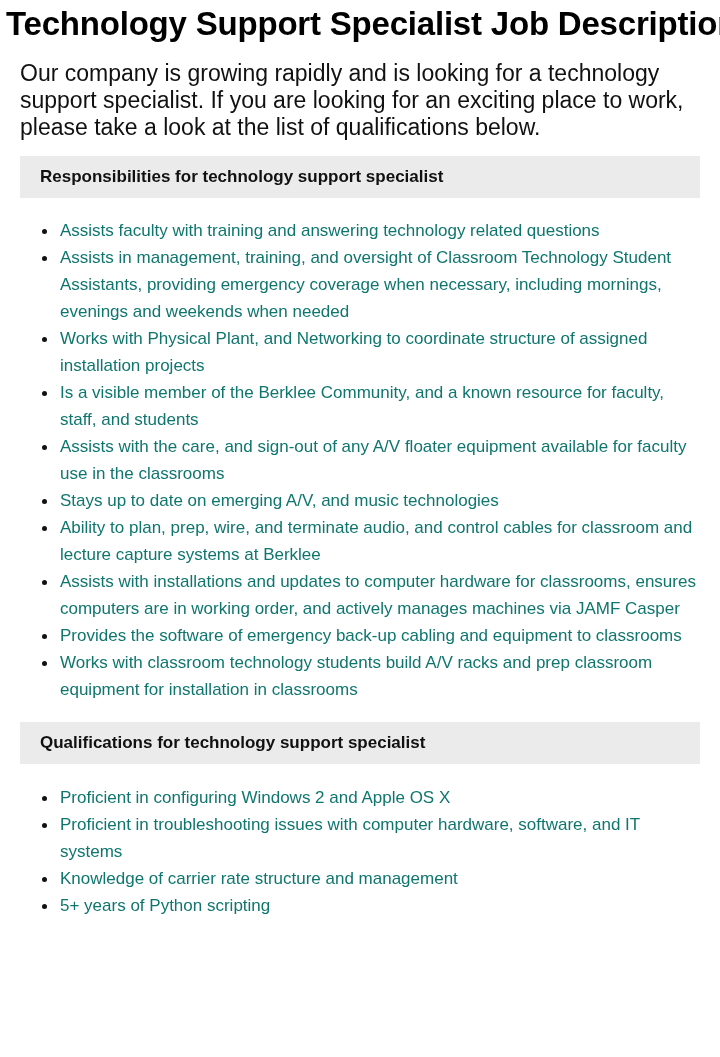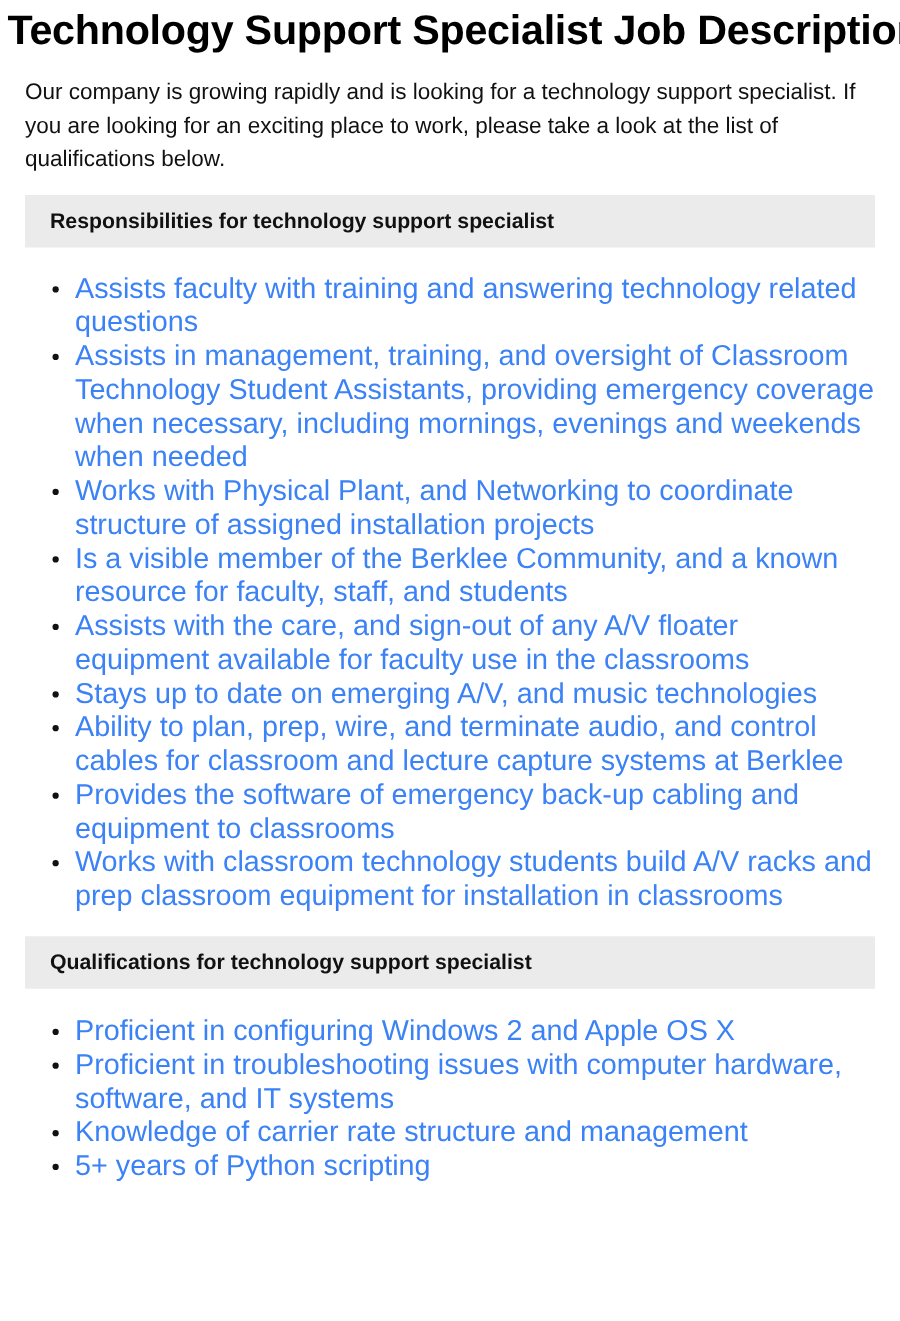--- a/index.html
+++ b/index.html
@@ -18,21 +18,21 @@
     font-size: 33px;
     line-height: 44px;
     font-weight: bold;
     color: #000;
     white-space: nowrap;
     margin-left: -14px;
     letter-spacing: -0.2px;
   }
   .intro {
     margin: 14px 0 0 0;
-    font-size: 18px;
+    font-size: 23px;
     line-height: 27px;
     color: #111;
   }
   .section-header {
     margin-top: 15px;
     background: #ebebeb;
     height: 42px;
     padding: 0 20px;
     display: flex;
     align-items: center;
@@ -40,23 +40,23 @@
     font-weight: bold;
     color: #111;
   }
   ul.items {
     margin: 19px 0 0 0;
     padding: 0 0 0 40px;
     list-style: none;
   }
   ul.items li {
     position: relative;
-    font-size: 23px;
+    font-size: 17px;
     line-height: 27px;
-    color: #3b82f6;
+    color: #0f766e;
   }
   ul.items li::before {
     content: "";
     position: absolute;
     left: -18px;
     top: 12px;
     width: 5px;
     height: 5px;
     border-radius: 50%;
     background: #111;
@@ -73,20 +73,21 @@
 
   <div class="section-header">Responsibilities for technology support specialist</div>
   <ul class="items">
     <li>Assists faculty with training and answering technology related questions</li>
     <li>Assists in management, training, and oversight of Classroom Technology Student Assistants, providing emergency coverage when necessary, including mornings, evenings and weekends when needed</li>
     <li>Works with Physical Plant, and Networking to coordinate structure of assigned installation projects</li>
     <li>Is a visible member of the Berklee Community, and a known resource for faculty, staff, and students</li>
     <li>Assists with the care, and sign-out of any A/V floater equipment available for faculty use in the classrooms</li>
     <li>Stays up to date on emerging A/V, and music technologies</li>
     <li>Ability to plan, prep, wire, and terminate audio, and control cables for classroom and lecture capture systems at Berklee</li>
+    <li>Assists with installations and updates to computer hardware for classrooms, ensures computers are in working order, and actively manages machines via JAMF Casper</li>
     <li>Provides the software of emergency back-up cabling and equipment to classrooms</li>
     <li>Works with classroom technology students build A/V racks and prep classroom equipment for installation in classrooms</li>
   </ul>
 
   <div class="section-header q">Qualifications for technology support specialist</div>
   <ul class="items q">
     <li>Proficient in configuring Windows 2 and Apple OS X</li>
     <li>Proficient in troubleshooting issues with computer hardware, software, and IT systems</li>
     <li>Knowledge of carrier rate structure and management</li>
     <li>5+ years of Python scripting</li>

